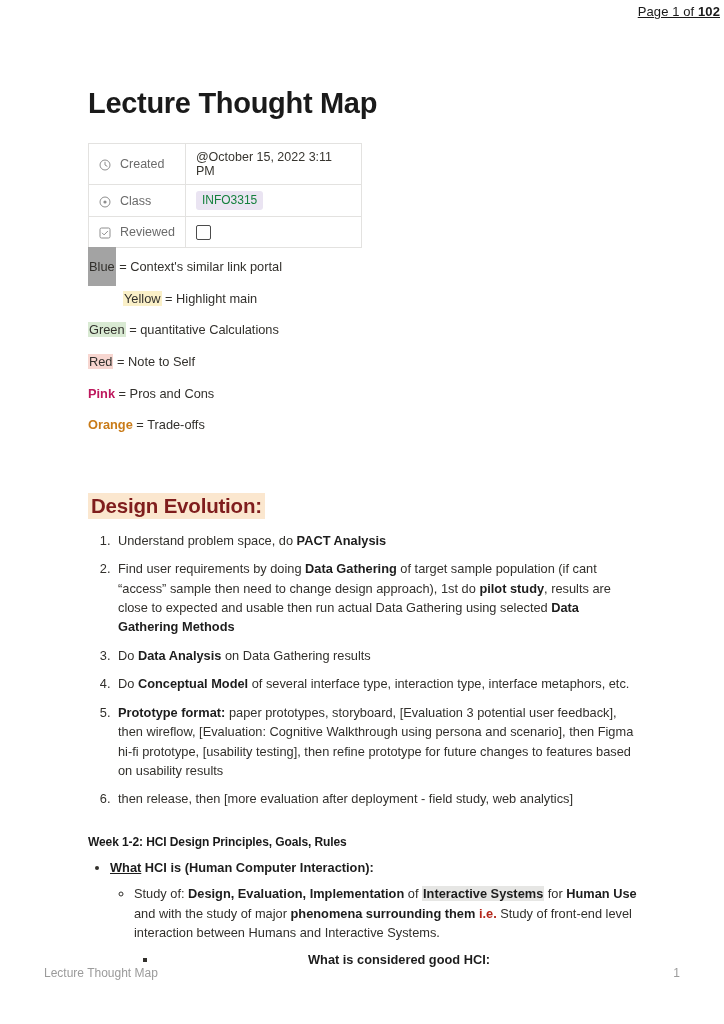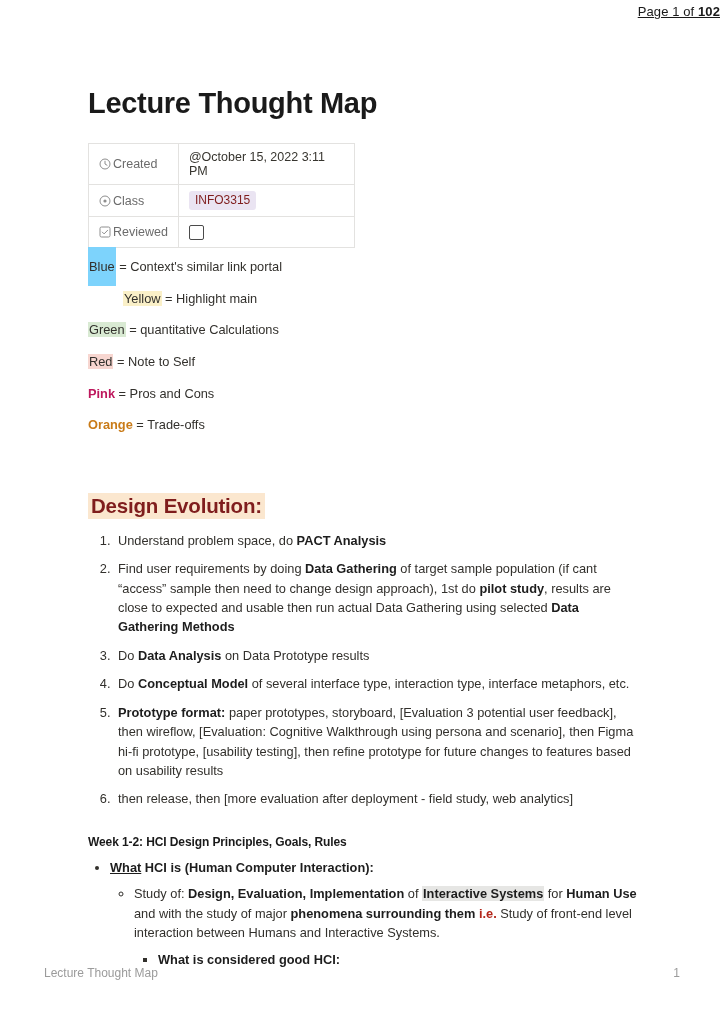--- a/index.html
+++ b/index.html
@@ -54,34 +54,34 @@
     vertical-align: middle;
   }
   .props td.key {
     width: 68px;
     color: #6b6b6b;
   }
   .props td.val {
     width: 155px;
     color: #37352f;
   }
-  .key-inner { display: flex; align-items: center; gap: 2px; }
+  .key-inner { display: flex; align-items: flex-end; gap: 9px; }
   .pico {
     display: inline-block;
     width: 12px;
     height: 12px;
     flex: 0 0 12px;
     position: relative;
     color: #8e8e8e;
   }
   .pico svg { display: block; }
   .tag-pill {
     display: inline-block;
     background: #eae4f2;
-    color: #7f1d1d;
+    color: #15803d;
     border-radius: 3px;
     padding: 2px 6px;
     font-size: 12px;
     line-height: 1.3;
   }
   .checkbox {
     display: inline-block;
     width: 13px;
     height: 13px;
     border: 1.4px solid #4b4b4b;
@@ -89,21 +89,21 @@
     background: #fff;
     vertical-align: middle;
   }
   
   .legend-line {
     font-size: 12.8px;
     line-height: 1.45;
     color: #32302c;
     margin: 0 0 13px 0;
   }
-  .hl-blue { background: #7dd3fc; padding: 12px 1px; }
+  .hl-blue { background: #a3a3a3; padding: 12px 1px; }
   .hl-yellow { background: #faf0c8; padding: 0 1px; margin-left: 35px; }
   .hl-green { background: #d9ead3; padding: 0 1px; }
   .hl-redbg { background: #f7d6d0; padding: 0 1px; }
   .c-pink { color: #be185d; font-weight: bold; }
   .c-red { color: #b3271b; font-weight: bold; }
   .c-orange { color: #c97b18; font-weight: bold; }
 
   h2.sec-title {
     font-size: 20.5px;
     font-weight: bold;
@@ -142,20 +142,21 @@
   }
   ul.bullets ul {
     list-style-type: circle;
     margin: 7px 0 0 0;
     padding-left: 24px;
   }
   ul.bullets ul ul {
     list-style-type: square;
     margin: 7px 0 0 0;
     padding-left: 24px;
+    text-align: center;
   }
   ul.bullets li { margin-bottom: 6px; }
   b, strong { font-weight: bold; color: #1d1d1d; }
   u { text-decoration: underline; }
   .hl-grey { background: #e6e6e4; padding: 0 1px; }
   .footer {
     position: absolute;
     bottom: 44px;
     left: 44px;
     right: 44px;
@@ -234,21 +235,21 @@
     <p class="legend-line"><span class="hl-redbg">Red</span><span> = Note to Self</span></p>
     <p class="legend-line"><span class="c-pink">Pink</span><span> = Pros and Cons</span></p>
     <p class="legend-line"><span class="c-orange">Orange</span><span> = Trade-offs</span></p>
   </div>
 
   <h2 class="sec-title">Design Evolution:</h2>
 
   <ol class="steps">
     <li><span>Understand problem space, do </span><b>PACT Analysis</b><span></span></li>
     <li><span>Find user requirements by doing </span><b>Data Gathering</b><span> of target sample population (if cant “access” sample then need to change design approach), 1st do </span><b>pilot study</b><span>, results are close to expected and usable then run actual Data Gathering using selected </span><b>Data Gathering Methods</b></li>
-    <li><span>Do </span><b>Data Analysis</b><span> on Data Prototype results</span></li>
+    <li><span>Do </span><b>Data Analysis</b><span> on Data Gathering results</span></li>
     <li><span>Do </span><b>Conceptual Model</b><span> of several interface type, interaction type, interface metaphors, etc.</span></li>
     <li><span></span><b>Prototype format:</b><span> paper prototypes, storyboard, [Evaluation 3 potential user feedback], then wireflow, [Evaluation: Cognitive Walkthrough using persona and scenario], then Figma hi-fi prototype, [usability testing], then refine prototype for future changes to features based on usability results</span></li>
     <li><span>then release, then [more evaluation after deployment - field study, web analytics]</span></li>
   </ol>
 
   <h3 class="sub-title">Week 1-2: HCI Design Principles, Goals, Rules</h3>
 
   <ul class="bullets">
     <li>
       <b><u>What</u><span> HCI is (Human Computer Interaction):</span></b>

